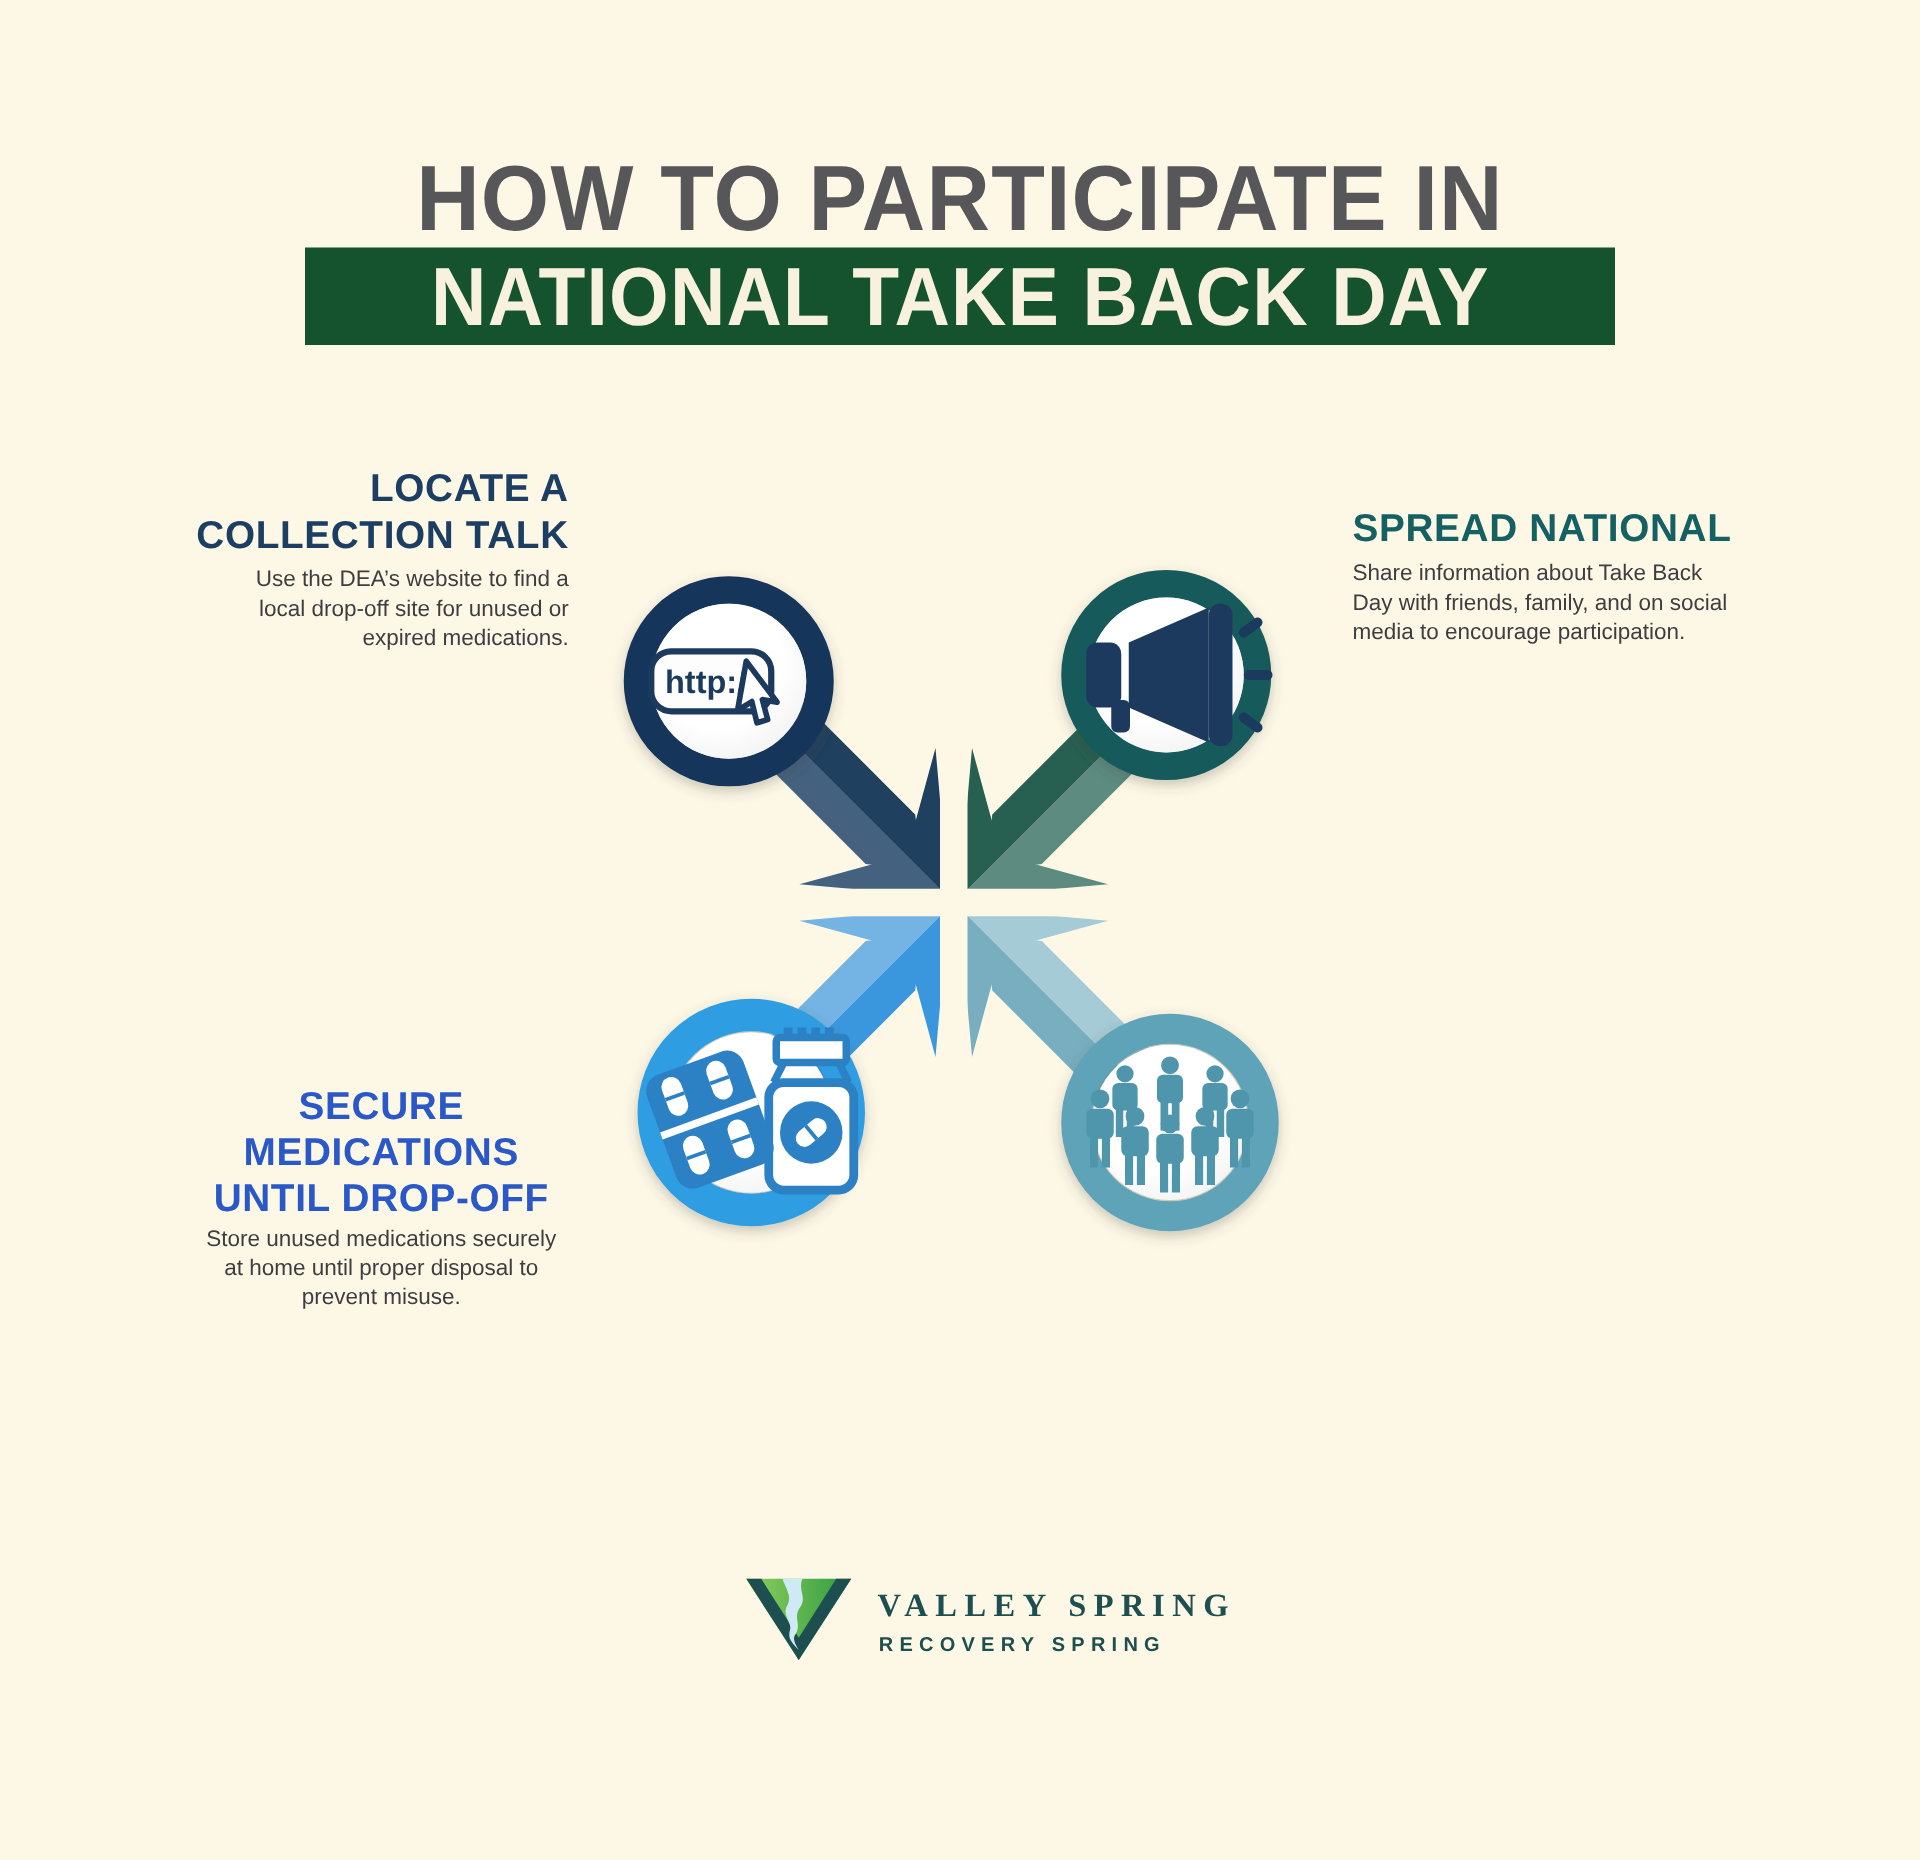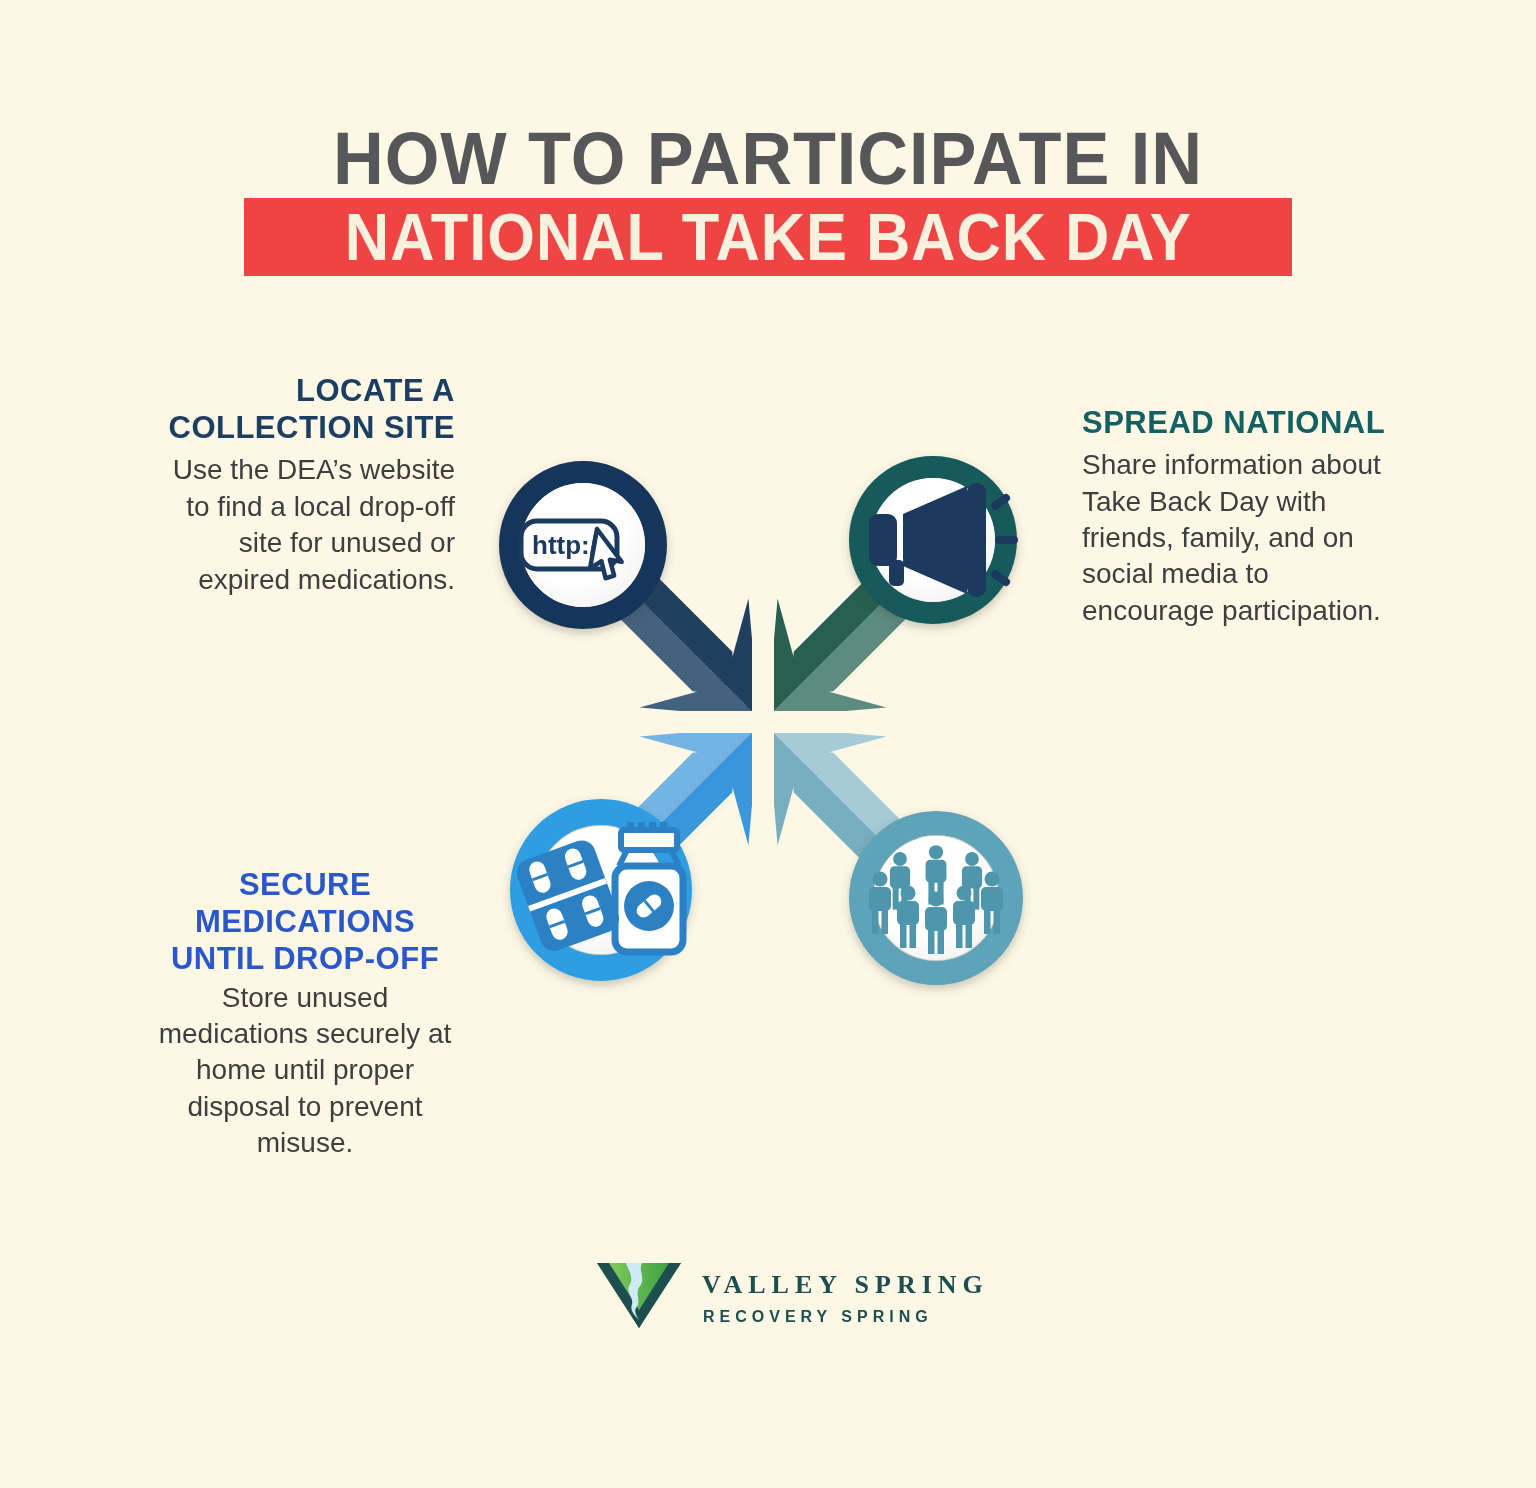--- a/index.html
+++ b/index.html
@@ -8,30 +8,30 @@
     background:#fdf8e6; overflow:hidden;
     font-family:"Liberation Sans", sans-serif;
   }
   .title {
     position:absolute; left:0; right:0; top:116px; text-align:center;
     font-size:74px; font-weight:700; color:#57575a; letter-spacing:1px;
     transform:scaleX(.95);
   }
   .banner {
     position:absolute; left:244px; top:198px; width:1048px; height:78px;
-    background:#ef4444; text-align:center;
+    background:#14532d; text-align:center;
   }
   .banner-text {
     display:inline-block; color:#f7f1de; font-size:66px; font-weight:700;
     line-height:78px; letter-spacing:1px; transform:scaleX(.93);
     white-space:nowrap;
   }
   .step { position:absolute; }
   .hdg  { font-size:31px; font-weight:700; line-height:1.2; letter-spacing:.5px; }
-  .body { font-size:28px; color:#3e3e40; line-height:1.3; margin-top:6px; }
+  .body { font-size:18px; color:#3e3e40; line-height:1.3; margin-top:6px; }
   .c-navy { color:#1c3e63; }
   .c-teal { color:#156062; }
   .c-blue { color:#2a58c8; }
   .s1 { left:115px;  top:372px; width:340px; text-align:right; }
   .s1 .body { width:290px; margin-left:auto; }
   .s2 { left:1082px; top:404px; width:360px; }
   .s2 .body { width:300px; }
   .s3 { left:155px;  top:866px; width:300px; text-align:center; }
   .s3 .body { width:300px; margin-left:auto; margin-top:2px; }
   .s4 { left:1082px; top:893px; width:290px; }
@@ -48,21 +48,21 @@
 <body>
 
 <div class="canvas">
 
   <div class="title">HOW TO PARTICIPATE IN</div>
   <div class="banner">
     <span class="banner-text">NATIONAL TAKE BACK DAY</span>
   </div>
 
   <div class="step s1">
-    <div class="hdg c-navy">LOCATE A COLLECTION SITE</div>
+    <div class="hdg c-navy">LOCATE A COLLECTION TALK</div>
     <div class="body">Use the DEA’s website to find a local drop-off site for unused or expired medications.</div>
   </div>
 
   <div class="step s2">
     <div class="hdg c-teal">SPREAD NATIONAL</div>
     <div class="body">Share information about Take Back Day with friends, family, and on social media to encourage participation.</div>
   </div>
 
   <div class="step s3">
     <div class="hdg c-blue">SECURE MEDICATIONS UNTIL DROP-OFF</div>

